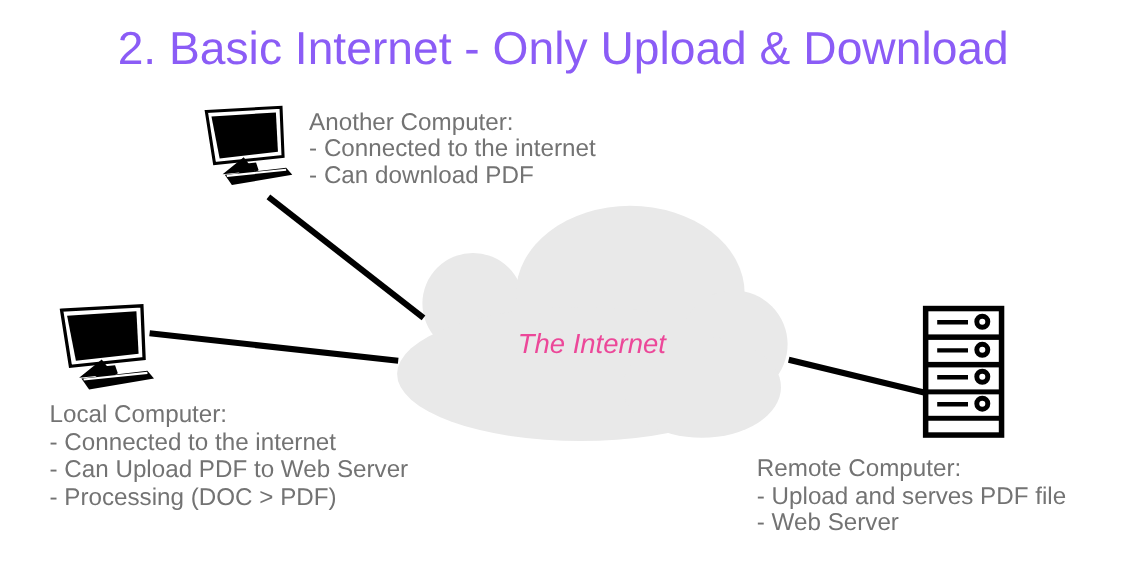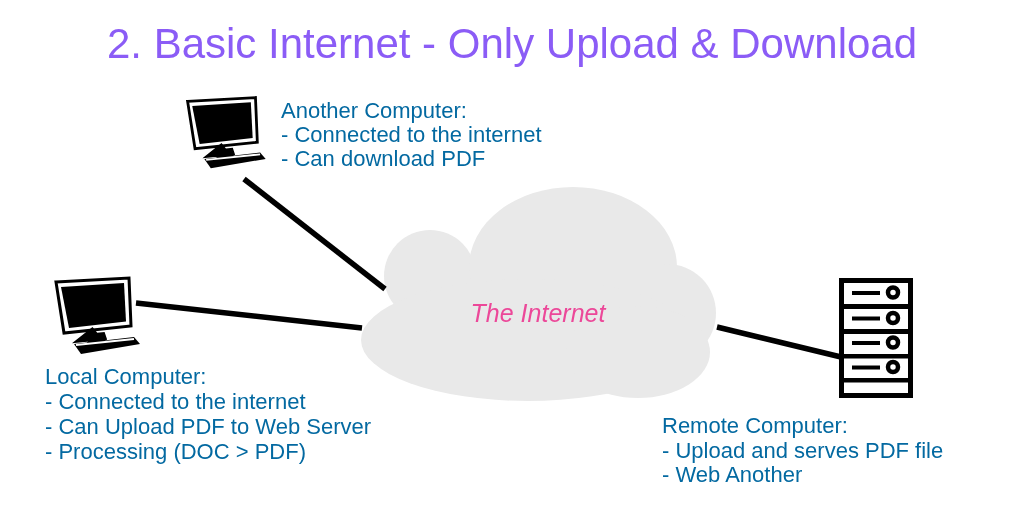--- a/index.html
+++ b/index.html
@@ -25,27 +25,27 @@
   }
   .diagram {
     position: absolute;
     top: 0; left: 0;
     width: 1024px;
     height: 525px;
   }
   .node-label {
     position: absolute;
     font-size: 22px;
-    color: #0369a1;
+    color: #737373;
     white-space: nowrap;
   }
   .node-label div { white-space: nowrap; }
   .label-another { left: 281px; top: 99px;  line-height: 24px; }
   .label-local   { left: 45px;  top: 364px; line-height: 25px; }
-  .label-remote  { left: 662px; top: 414px; line-height: 24.5px; }
+  .label-remote  { left: 688px; top: 414px; line-height: 24.5px; }
   .cloud-label {
     position: absolute;
     left: 398px;
     top: 299px;
     width: 280px;
     text-align: center;
     font-size: 25px;
     font-style: italic;
     color: #ec4899;
   }
@@ -114,16 +114,16 @@
   <div class="node-label label-local">
     <div>Local Computer:</div>
     <div>- Connected to the internet</div>
     <div>- Can Upload PDF to Web Server</div>
     <div>- Processing (DOC &gt; PDF)</div>
   </div>
 
   <div class="node-label label-remote">
     <div>Remote Computer:</div>
     <div>- Upload and serves PDF file</div>
-    <div>- Web Another</div>
+    <div>- Web Server</div>
   </div>
 
 </div>
 
 </body></html>

